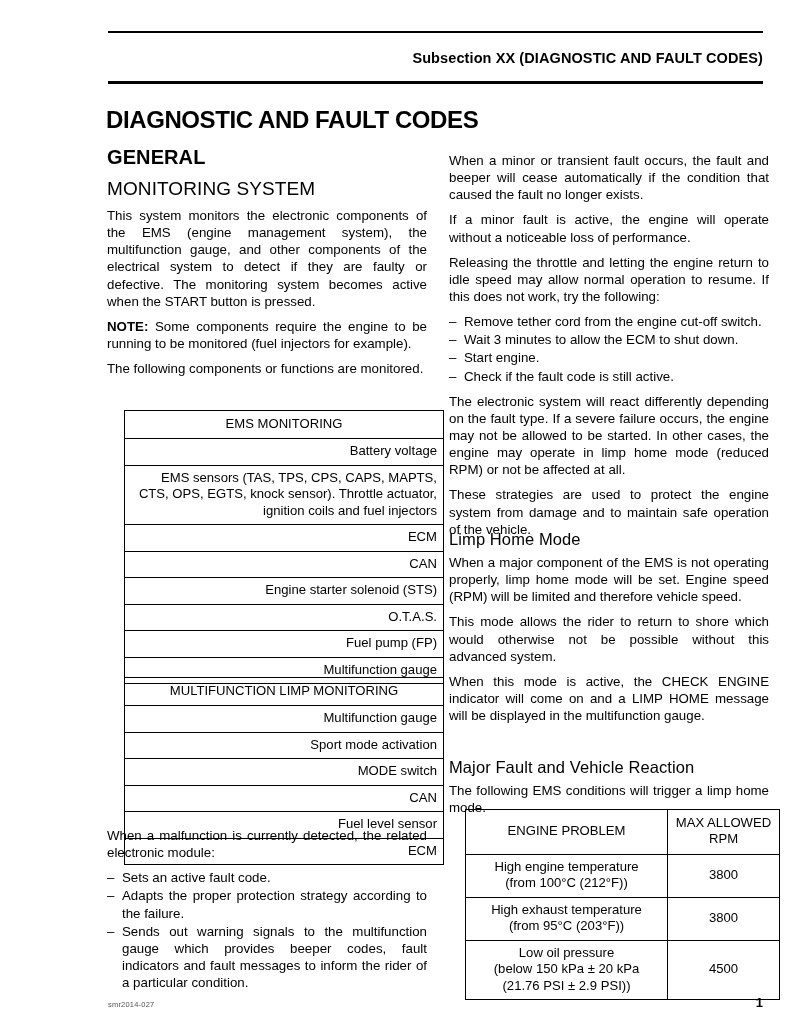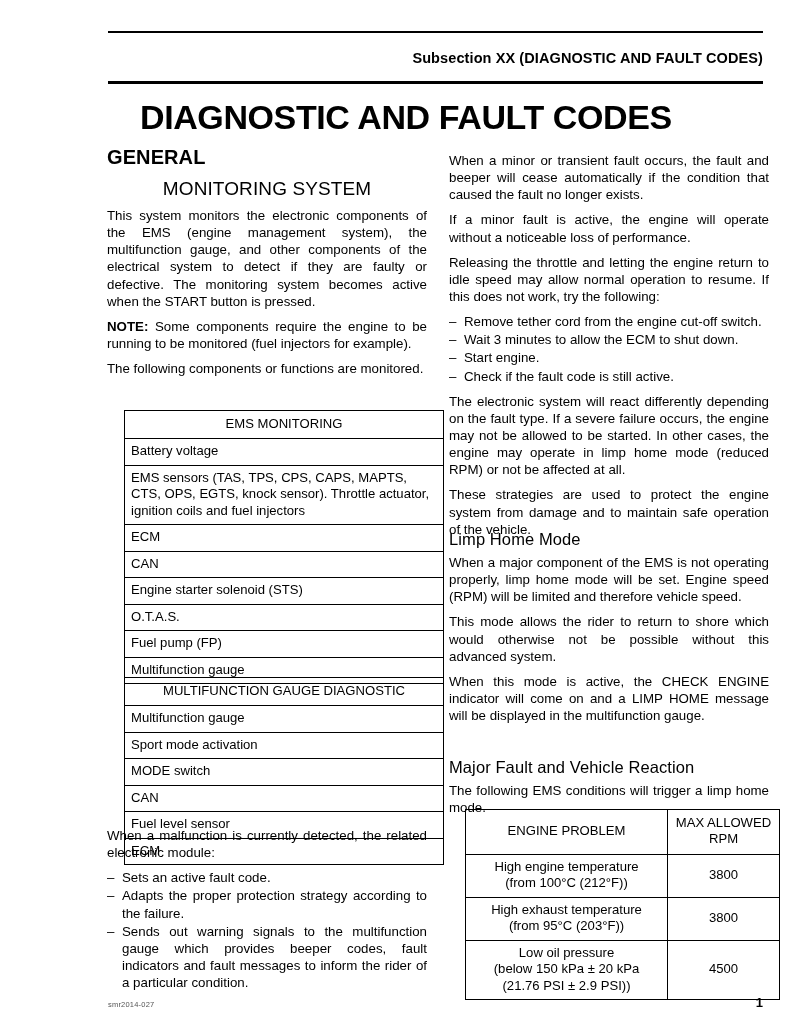--- a/index.html
+++ b/index.html
@@ -45,44 +45,42 @@
     text-align: right;
     font-size: 14.5px;
     font-weight: bold;
     letter-spacing: 0.1px;
   }
 
   
   .doc-title {
     position: absolute;
     left: 106px;
-    top: 100px;
-    font-size: 34px;
+    top: 108px;
+    font-size: 24px;
     font-weight: bold;
     letter-spacing: -0.4px;
     line-height: 1;
-    margin-left: 34px;
   }
   .h-general {
     position: absolute;
     left: 107px;
     top: 146px;
     font-size: 20px;
     font-weight: bold;
     letter-spacing: 0.1px;
   }
   .col-left  { left: 107px; }
   .col-right { left: 449px; }
 
   .h2 {
     font-size: 19px;
     font-weight: normal;
     letter-spacing: 0.1px;
     margin: 0 0 7px 0;
-    text-align: center;
   }
   .h3 {
     font-size: 16.5px;
     font-weight: normal;
     letter-spacing: 0.1px;
     margin: 0 0 5px 0;
   }
   p.body {
     font-size: 13.3px;
     line-height: 1.29;
@@ -125,21 +123,21 @@
     font-weight: normal;
     font-size: 13.1px;
     padding: 4px 6px 5px 6px;
     line-height: 1.26;
     vertical-align: middle;
   }
   table.doc th.hdr {
     text-align: center;
     padding: 5px 4px 6px 4px;
   }
-  table.doc td.cell { text-align: left; }
+  table.doc td.cell { text-align: right; }
   table.doc td.c    { text-align: center; }
 
   
   .blk { position: absolute; width: 320px; }
 
   
   .footer-code {
     position: absolute;
     left: 108px;
     top: 1000px;
@@ -209,21 +207,21 @@
             <td class="cell">Multifunction gauge</td>
           </tr>
       </tbody>
     </table>
   </div>
 
   <div class="blk" style="left:108px; top:661px;">
     <table class="doc">
       <thead>
         <tr>
-          <th class="hdr">MULTIFUNCTION GAUGE DIAGNOSTIC</th>
+          <th class="hdr">MULTIFUNCTION LIMP MONITORING</th>
         </tr>
       </thead>
       <tbody>
         <tr>
             <td class="cell">Multifunction gauge</td>
           </tr>
         <tr>
             <td class="cell">Sport mode activation</td>
           </tr>
         <tr>

